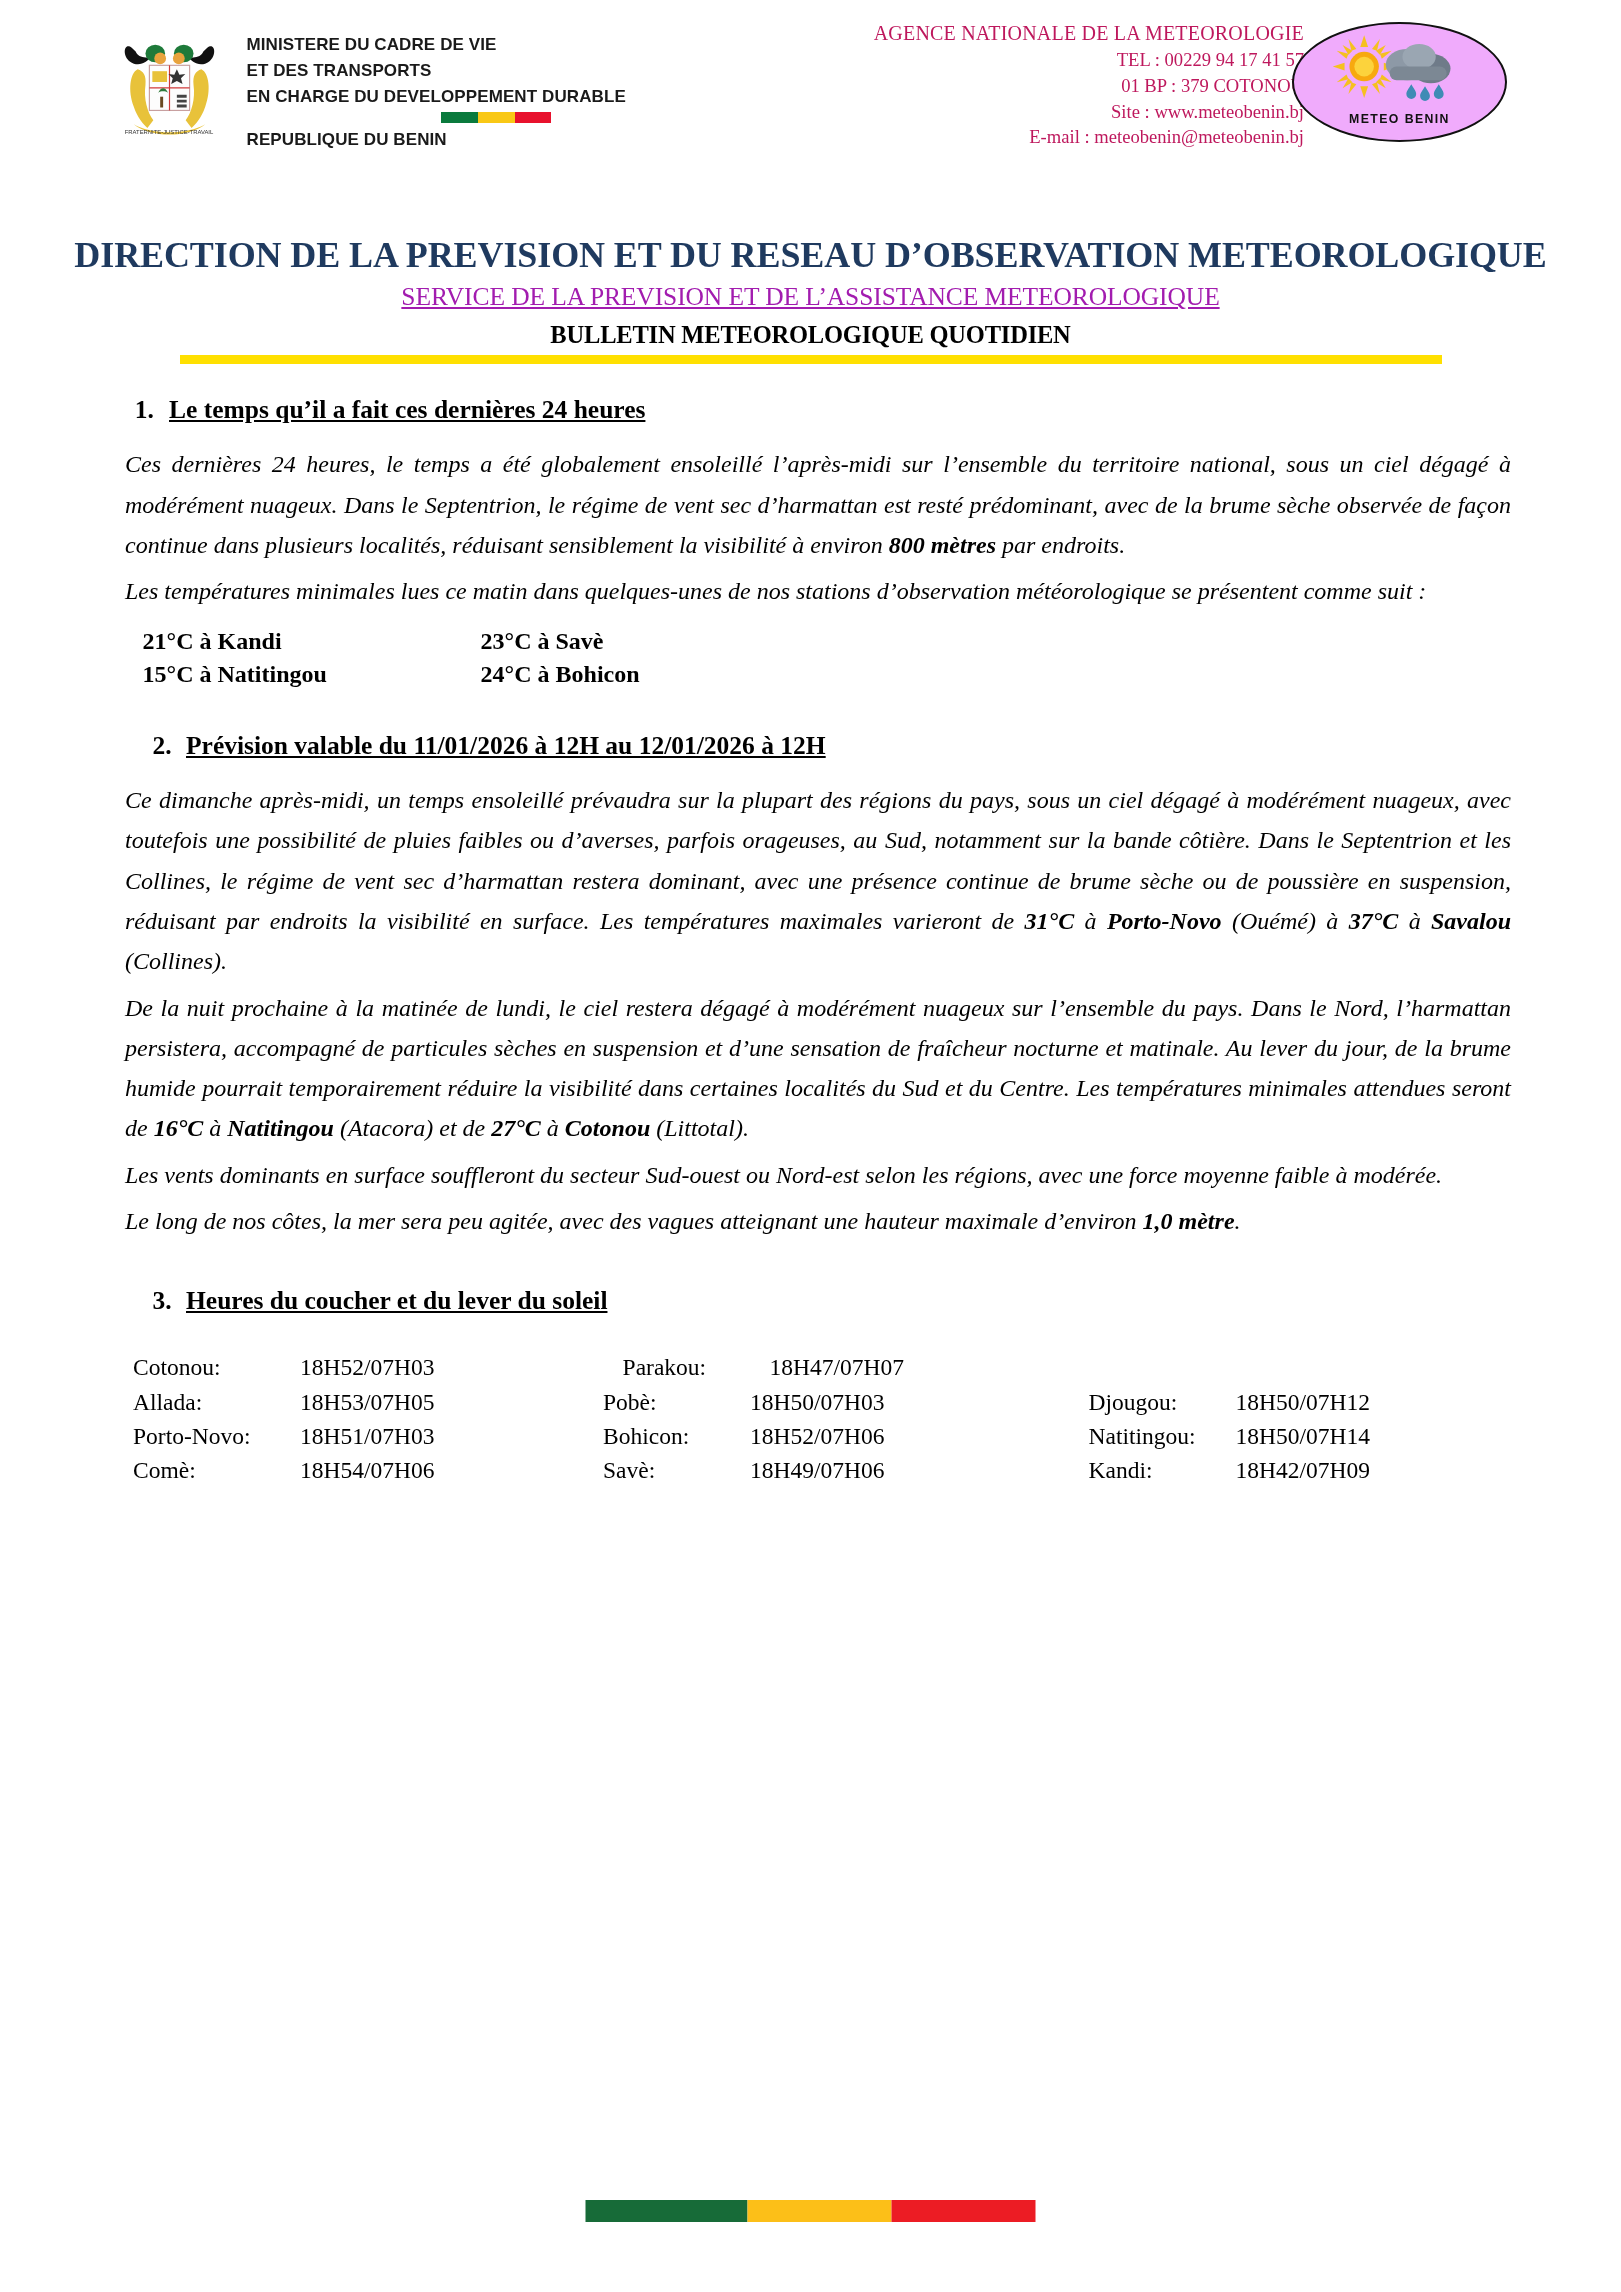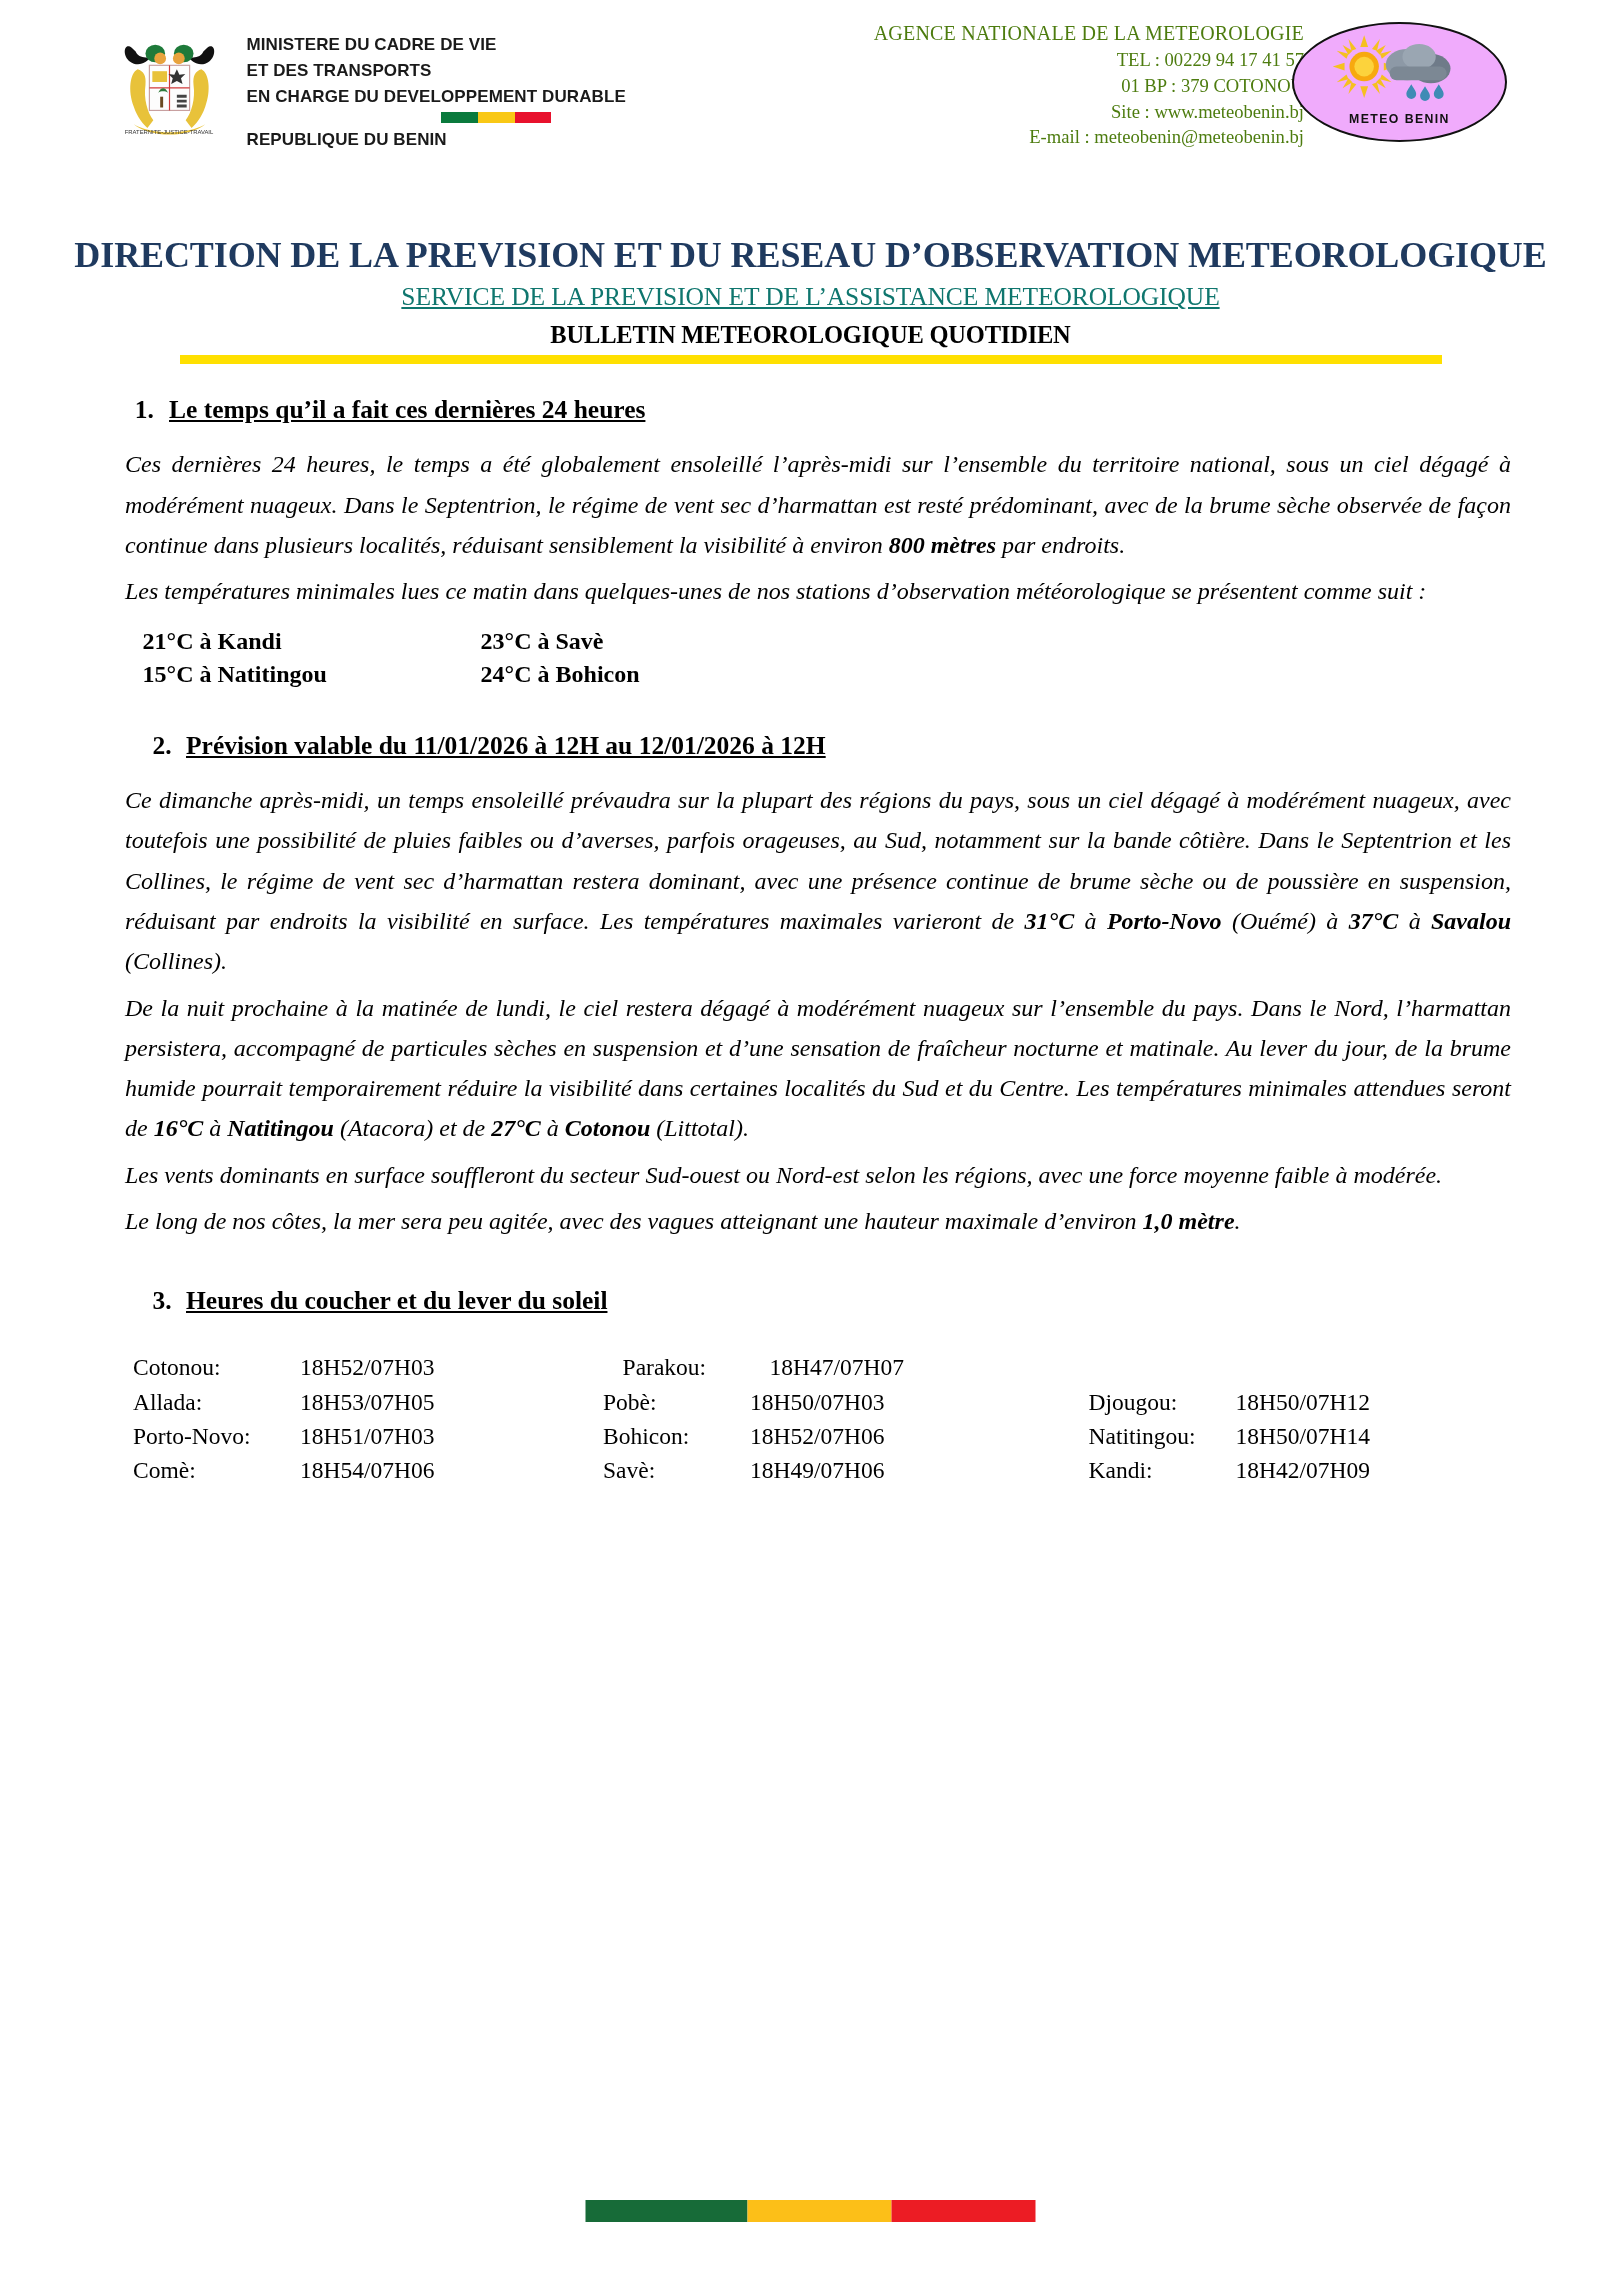--- a/index.html
+++ b/index.html
@@ -72,21 +72,21 @@
   .flag-yellow { width: 33%; background: #f9c816; }
   .flag-red { width: 33%; background: #e8112d; }
 
   .hdr-center {
     position: absolute;
     left: 608px;
     top: 19.6px;
     width: 578px;
     text-align: right;
     font-family: "Liberation Serif", "DejaVu Serif", serif;
-    color: #4d7c0f;
+    color: #be185d;
     font-size: 18.6px;
     line-height: 1.38;
   }
   .hdr-center .agency-name { font-size: 20px; letter-spacing: 0.2px; }
 
   .hdr-right {
     position: absolute;
     right: 0px;
     top: 21.6px;
     width: 211px;
@@ -117,21 +117,21 @@
   
   .titles { margin: 17.6px 0 0 0; text-align: center; }
   .title-main {
     font-weight: bold;
     font-size: 36px;
     color: #1f3a5f;
     letter-spacing: -0.1px;
   }
   .title-sub {
     font-size: 25.5px;
-    color: #0f766e;
+    color: #a21caf;
     text-decoration: underline;
     margin-top: 6.9px;
     letter-spacing: -0.1px;
   }
   .title-bulletin {
     font-size: 24.5px;
     color: #000;
     font-weight: bold;
     margin-top: 8.8px;
     letter-spacing: -0.2px;

